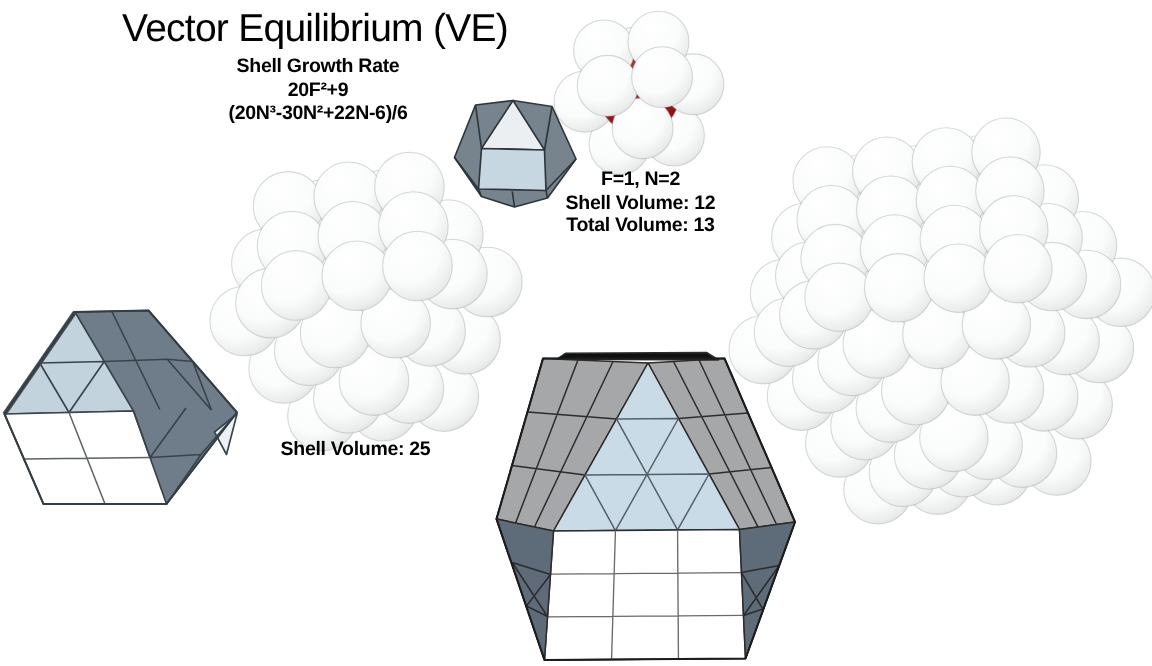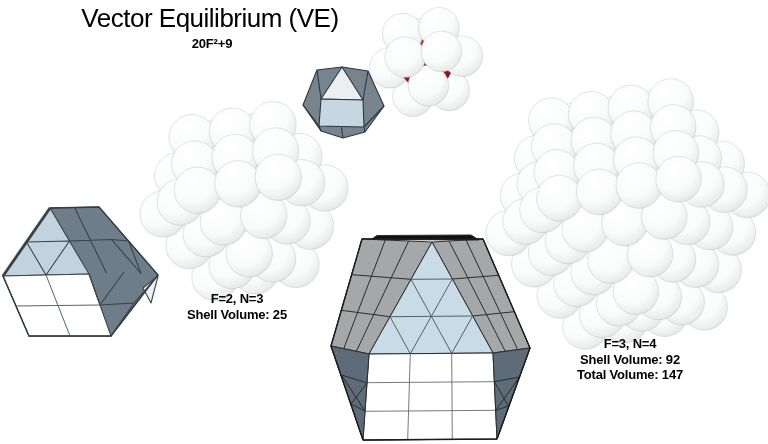--- a/index.html
+++ b/index.html
@@ -292,28 +292,29 @@
       <polygon points="530,348 493,353 497,439" fill="#5d6c78"></polygon>
       <path fill="none" d="M519.5,377 L494.3,381.7 M508.5,406 L495.7,410.3 M494.3,381.7 L508.5,406 M519.5,377 L495.7,410.3"></path>
       <polygon points="371,239.5 377,235.5 471,235 479,240" fill="#101010"></polygon>
       <polygon points="362,239 483,239 530,348 497,439 363,440 331,346" fill="none" stroke="#1c1c1c" stroke-width="1.4"></polygon>
     </g>
   </svg>
 
   <div class="title">Vector Equilibrium (VE)</div>
 
   <div class="formulas">
+    <div>Shell Growth Rate</div>
     <div>20F²+9</div>
+    <div>(20N³-30N²+22N-6)/6</div>
   </div>
 
+  <div class="annot" id="annot-f1">
+    <div>F=1, N=2</div>
+    <div>Shell Volume: 12</div>
+    <div>Total Volume: 13</div>
+  </div>
 
   <div class="annot" id="annot-f2">
-    <div>F=2, N=3</div>
     <div>Shell Volume: 25</div>
   </div>
 
-  <div class="annot" id="annot-f3">
-    <div>F=3, N=4</div>
-    <div>Shell Volume: 92</div>
-    <div>Total Volume: 147</div>
-  </div>
 
 </div>
 
 </body></html>

